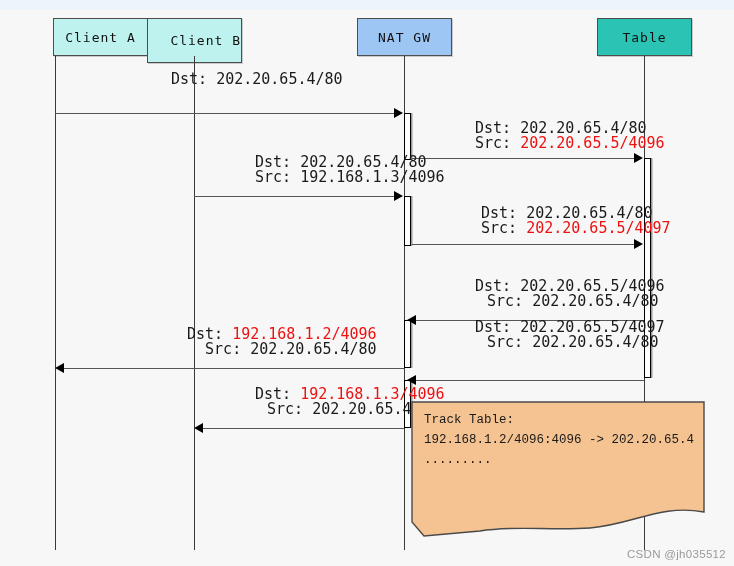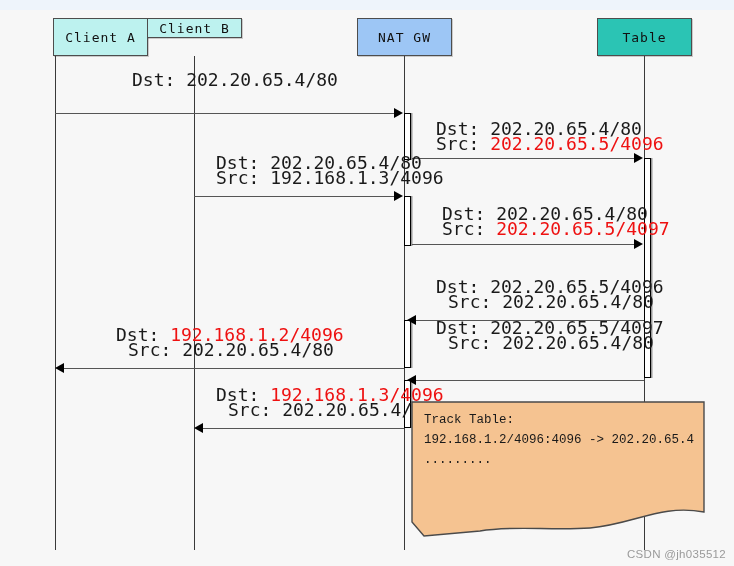--- a/index.html
+++ b/index.html
@@ -65,24 +65,25 @@
     width: 0; height: 0;
     border-top: 5px solid transparent;
     border-bottom: 5px solid transparent;
   }
   .arrowhead.right { border-left: 9px solid #000000; }
   .arrowhead.left  { border-right: 9px solid #000000; }
 
   
   .msg-label {
     position: absolute;
-    font-size: 18px;
+    font-size: 15px;
     line-height: 15px;
     color: #1a1a1a;
     white-space: nowrap;
+    margin-left: 39px;
   }
   .msg-label .line { display: block; }
   .red { color: #ee1111; }
 
   
   .note {
     position: absolute;
     left: 410px;
     top: 400px;
     width: 296px;
@@ -116,21 +117,21 @@
 <body>
 
 <div id="canvas">
 
   <div class="top-tint"></div>
 
   <div class="actor-box" style="left:8px; top:18px; width:95px; height:38px; background:#bdf2ef;margin-left:45px;">
     <span>Client A</span>
   </div>
 
-  <div class="actor-box" style="left:147px; top:18px; width:95px; height:20px; background:#bdf2ef;">
+  <div class="actor-box" style="left:147px; top:18px; width:95px; height:45px; background:#bdf2ef;justify-content:flex-end;">
     <span>Client B</span>
   </div>
 
   <div class="actor-box" style="left:357px; top:18px; width:95px; height:38px; background:#9dc6f5;">
     <span>NAT GW</span>
   </div>
 
   <div class="actor-box" style="left:597px; top:18px; width:95px; height:38px; background:#2bc4b4;">
     <span>Table</span>
   </div>
@@ -174,21 +175,21 @@
   <div class="msg-line" style="left:412px; top:244px; width:227px;"></div>
   <div class="arrowhead right" style="left:634px; top:239px;"></div>
 
   <div class="msg-label" style="left:436px; top:279px;">
     <span class="line"><span>Dst: </span><span>202.20.65.5/4096</span></span>
     <span class="line" style="padding-left:12px;"><span>Src: </span><span>202.20.65.4/80</span></span>
   </div>
   <div class="msg-line" style="left:414px; top:320px; width:230px;"></div>
   <div class="arrowhead left" style="left:407px; top:315px;"></div>
 
-  <div class="msg-label" style="left:116px; top:327px;">
+  <div class="msg-label" style="left:148px; top:327px;text-align:right;">
     <span class="line"><span>Dst: </span><span class="red">192.168.1.2/4096</span></span>
     <span class="line" style="padding-left:12px;"><span>Src: </span><span>202.20.65.4/80</span></span>
   </div>
   <div class="msg-line" style="left:62px; top:368px; width:342px;"></div>
   <div class="arrowhead left" style="left:55px; top:363px;"></div>
 
   <div class="msg-label" style="left:436px; top:320px;">
     <span class="line"><span>Dst: </span><span>202.20.65.5/4097</span></span>
     <span class="line" style="padding-left:12px;"><span>Src: </span><span>202.20.65.4/80</span></span>
   </div>

